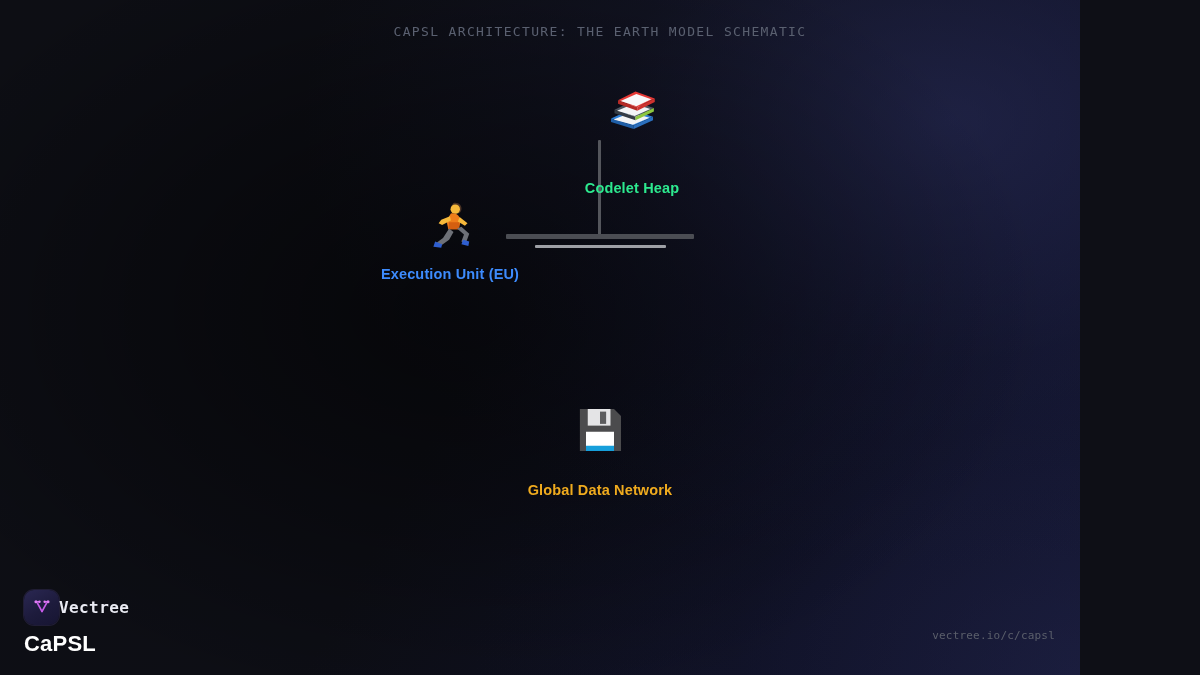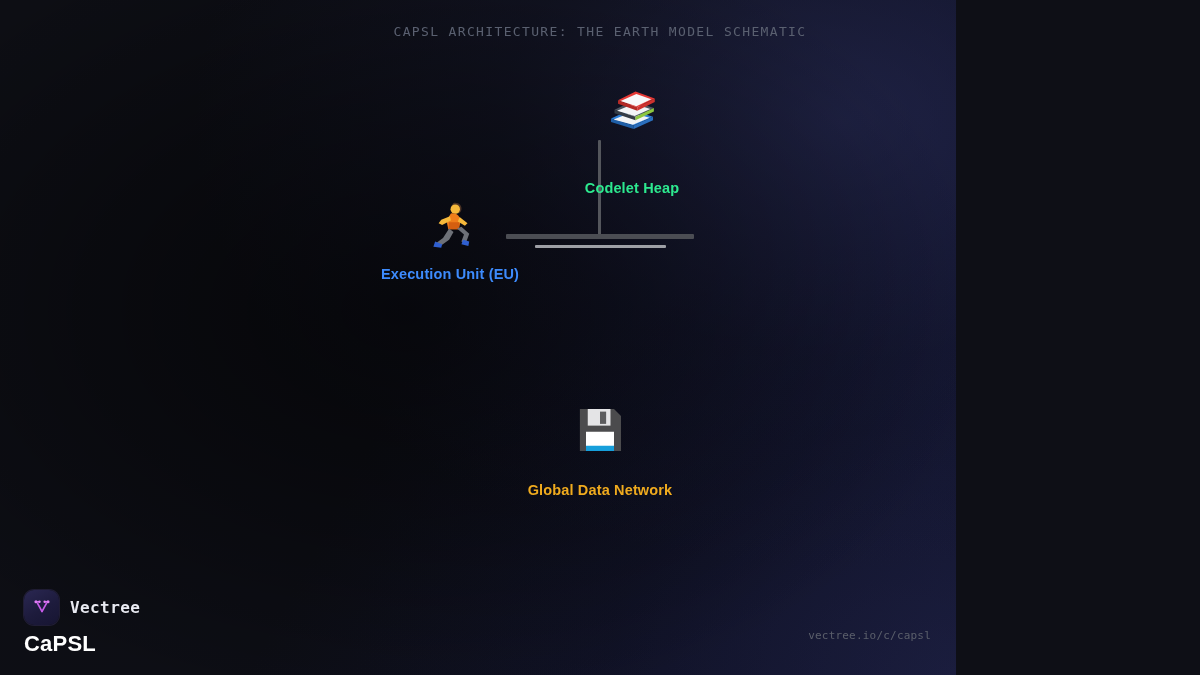--- a/index.html
+++ b/index.html
@@ -13,21 +13,21 @@
     overflow: hidden;
     background: #0e0f16;
     font-family: "Liberation Sans", sans-serif;
     position: relative;
   }
 
   
   #stage {
     position: absolute;
     inset: 0;
-    width: 956px;
+    width: 1080px;
     height: 675px;
     background:
       radial-gradient(ellipse 900px 620px at 88% 18%, rgba(42,46,92,0.55) 0%, rgba(28,31,64,0.30) 38%, rgba(14,15,22,0.0) 72%),
       radial-gradient(ellipse 780px 560px at 100% 100%, rgba(36,38,74,0.42) 0%, rgba(20,22,44,0.18) 45%, rgba(14,15,22,0.0) 78%),
       linear-gradient(118deg, #0d0e14 0%, #0d0e15 46%, #101228 78%, #141735 100%);
   }
   #vignette {
     position: absolute;
     inset: 0;
     pointer-events: none;
@@ -112,21 +112,20 @@
 
   
   #brand {
     position: absolute;
     left: 24px;
     bottom: 20px;
   }
   #brand-row {
     display: flex;
     align-items: center;
-    gap: 11px;
   }
   #brand-logo {
     width: 35px;
     height: 35px;
     border-radius: 10px;
     background: linear-gradient(150deg, #2a2752 0%, #1d1b3c 55%, #171532 100%);
     display: flex;
     align-items: center;
     justify-content: center;
     box-shadow: 0 0 0 1px rgba(120,100,200,0.18);

